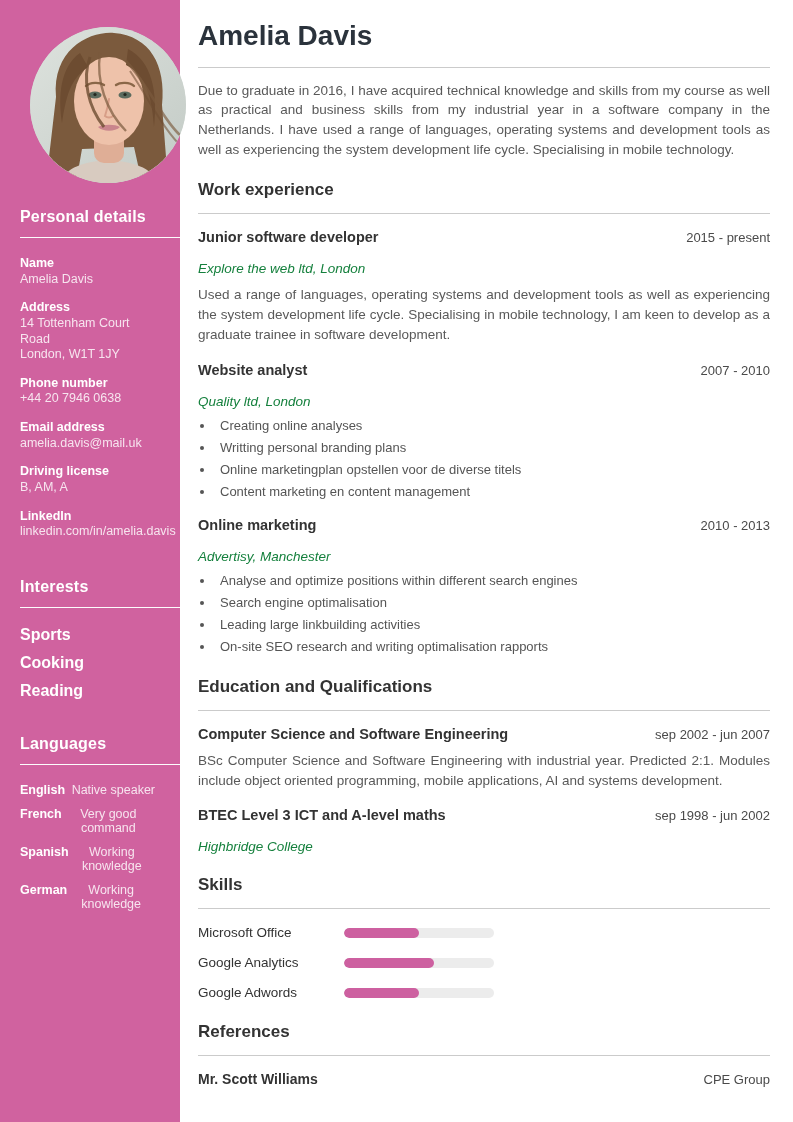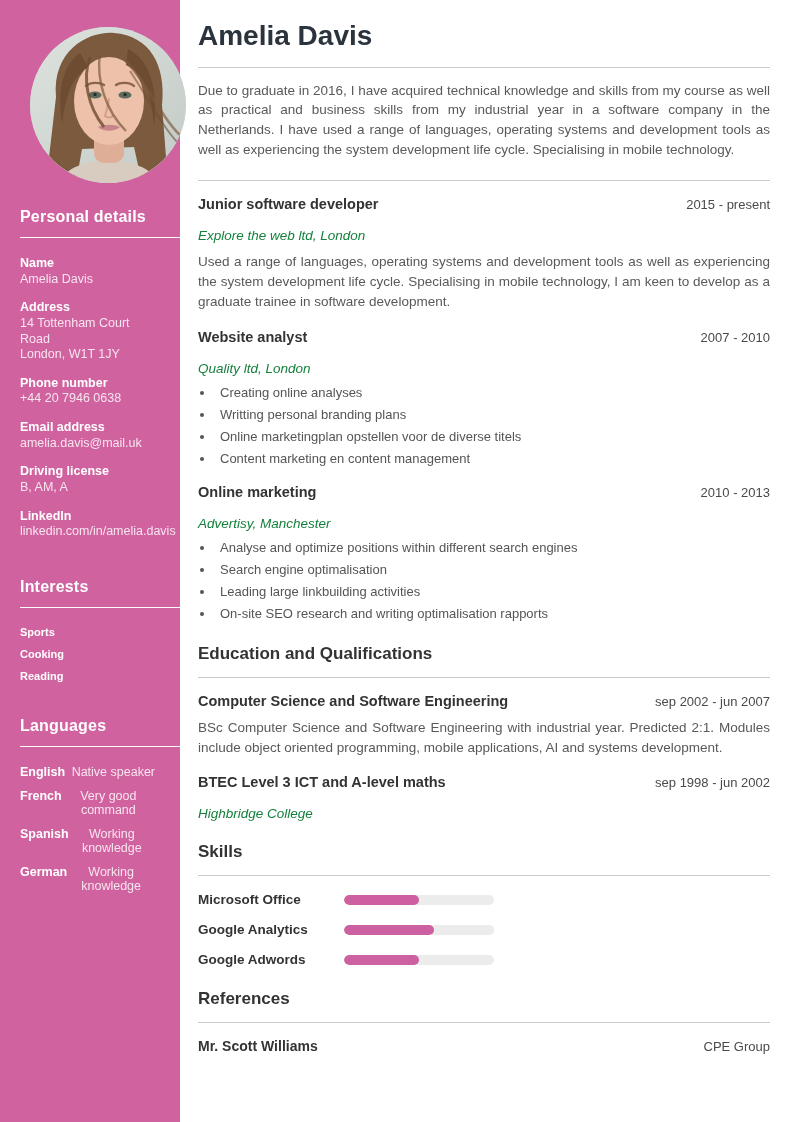--- a/index.html
+++ b/index.html
@@ -10,21 +10,21 @@
   .sidebar { width:180px; flex-shrink:0; background:#d0629f; color:#ffffff;
              padding-left:20px; box-sizing:border-box; }
   .photo-wrap { width:156px; height:156px; border-radius:50%; overflow:hidden;
                 margin:27px 0 0 10px; background:#cfd6d1; }
   .side-h { font-size:16px; font-weight:700; margin:0; padding:25px 0 11px 0;
             border-bottom:1.5px solid #fdfdfd; letter-spacing:.2px; }
   .side-body { margin-top:18px; }
   .field { margin-bottom:13px; }
   .f-label { font-weight:700; font-size:12.5px; line-height:1.25; }
   .f-value { font-size:12.5px; color:rgba(255,255,255,.83); line-height:1.25; padding-right:18px; }
-  .int-item { font-weight:700; font-size:11px; margin-bottom:10px; }
+  .int-item { font-weight:700; font-size:16px; margin-bottom:10px; }
   .lang-row { display:flex; justify-content:space-between; padding-right:25px;
               font-size:12.5px; margin-bottom:10px;text-align:center; }
   .lang-name { font-weight:700; }
   .lang-level { color:rgba(255,255,255,.83); }
 
   
   .main { flex:1; padding:16px 23px 0 18px; box-sizing:border-box; color:#595959; }
   h1.name { font-size:28px; font-weight:700; color:#2b333c; margin:3px 0 0 0; line-height:1.2; }
   .rule { border:none; border-top:1px solid #cbcbcb; margin:14px 0 0 0; }
   .summary { margin-top:13px; font-size:13.5px; line-height:1.46; text-align:justify; color:#595959; }
@@ -36,21 +36,21 @@
   .entry { margin-bottom:17px; }
   .entry-head { display:flex; justify-content:space-between; align-items:baseline; }
   .entry-title { font-weight:700; font-size:14.5px; color:#333333; }
   .entry-dates { font-size:13px; color:#4a4a4a; }
   .entry-sub { font-style:italic; font-size:13.5px; color:#15803d; margin-top:16px; }
   .entry-desc { margin-top:9px; font-size:13.5px; line-height:1.46; text-align:justify; color:#595959; }
   ul.bullets { margin:8px 0 0 0; padding-left:17px; font-size:13px; color:#555555; }
   ul.bullets li { margin-bottom:4.5px; padding-left:5px; line-height:1.35; }
 
   .skill-row { display:flex; align-items:center; margin-bottom:13px; }
-  .skill-name { width:146px; font-weight:700; font-size:13.5px; color:#333333; line-height:17px; }
+  .skill-name { width:146px; font-weight:400; font-size:13.5px; color:#333333; line-height:17px; }
   .skill-track { width:150px; height:10px; border-radius:5px; background:#ececec; overflow:hidden; }
   .skill-fill { height:10px; border-radius:5px; background:#cd60a0; }
 
   .ref-name { font-weight:700; font-size:14px; color:#333333; }
   .ref-company { font-size:13px; color:#4a4a4a; }
 </style>
 </head>
 <body>
 
 <div class="page">
@@ -155,20 +155,21 @@
     </section>
   </aside>
 
   <main class="main">
 
     <h1 class="name">Amelia Davis</h1>
     <hr class="rule">
     <p class="summary">Due to graduate in 2016, I have acquired technical knowledge and skills from my course as well as practical and business skills from my industrial year in a software company in the Netherlands. I have used a range of languages, operating systems and development tools as well as experiencing the system development life cycle. Specialising in mobile technology.</p>
 
     <section class="section">
+      <h2 class="sec-h">Work experience</h2>
       <hr class="sec-rule">
 
       <div class="entry">
         <div class="entry-head">
           <span class="entry-title">Junior software developer</span>
           <span class="entry-dates">2015 - present</span>
         </div>
         <div class="entry-sub">Explore the web ltd, London</div>
         <div class="entry-desc">Used a range of languages, operating systems and development tools as well as experiencing the system development life cycle. Specialising in mobile technology, I am keen to develop as a graduate trainee in software development.</div>
       </div>

